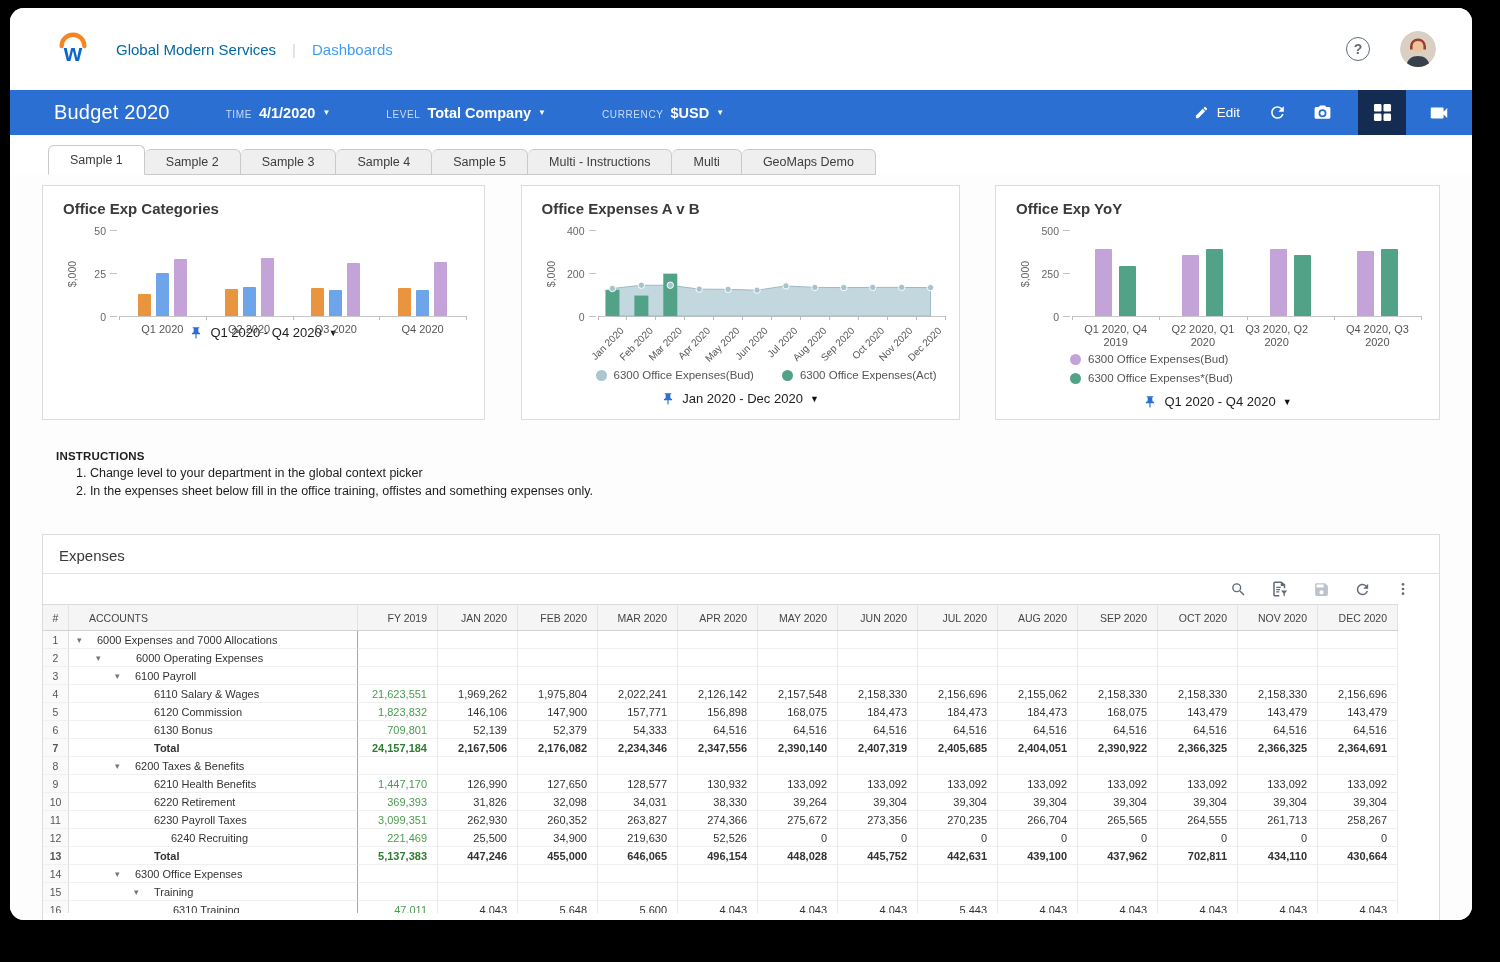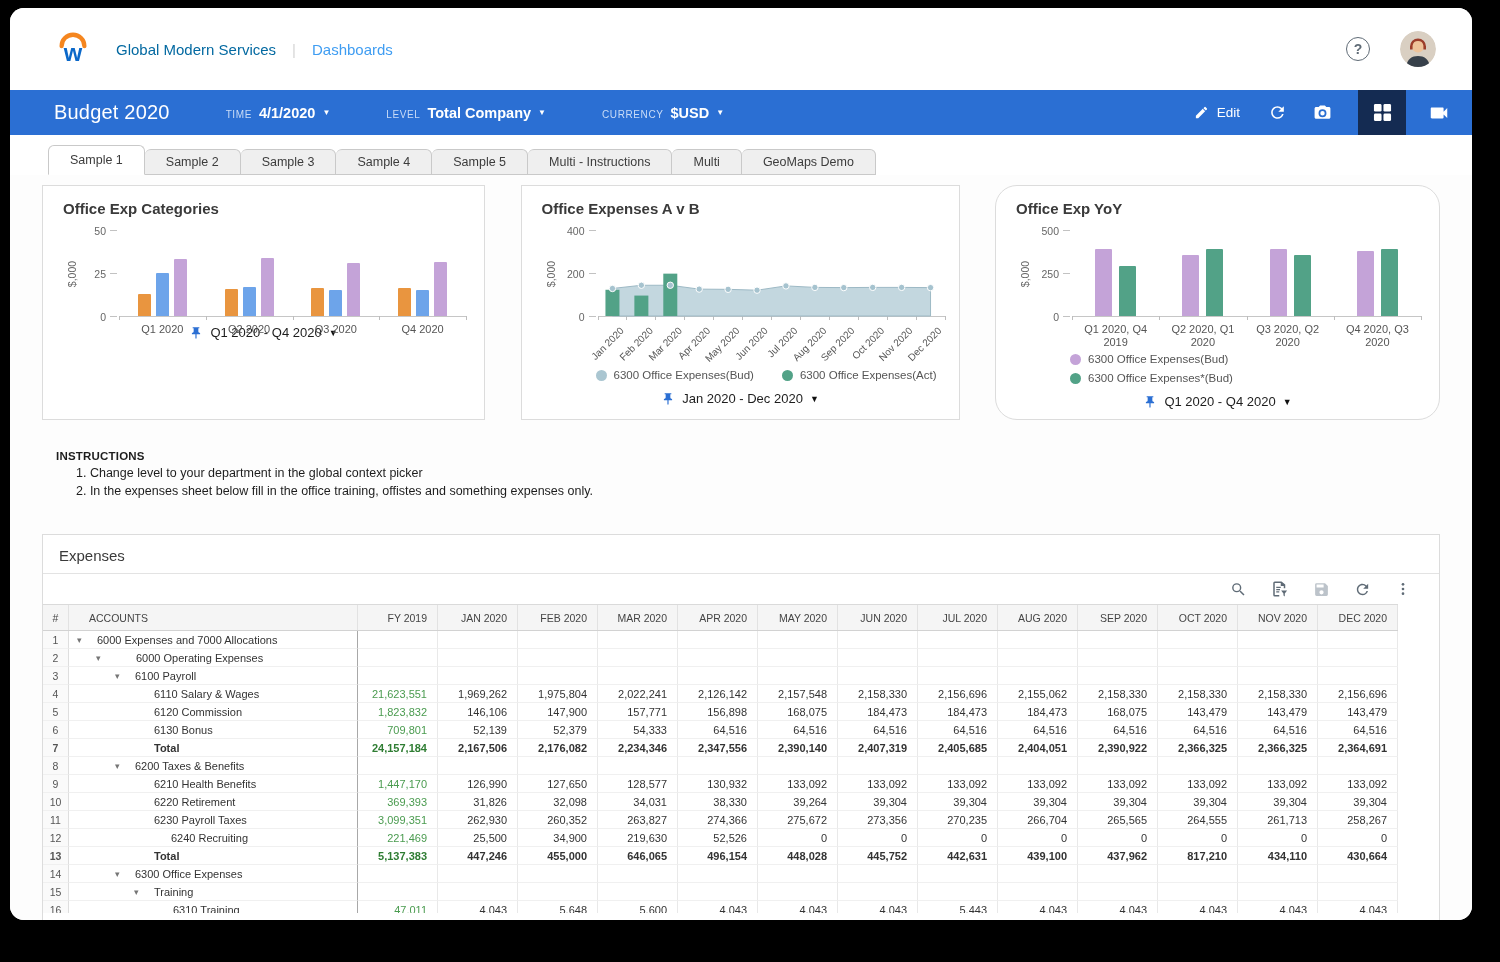--- a/index.html
+++ b/index.html
@@ -32,21 +32,21 @@
   
   .tabs { display:flex; align-items:flex-end; height:30px; margin-top:10px; padding-left:38px; position:relative; z-index:2; }
   .tab { height:26px; padding:0 21px; display:flex; align-items:center; background:#efefef; border:1px solid #c9c9c9; border-left:none; font-size:12.5px; color:#3c3c3c; cursor:pointer; border-radius:6px 6px 0 0; }
   .tab:first-child { border-left:1px solid #c9c9c9; }
   .tab.active { background:#fff; height:30px; border-bottom:1px solid #fff; position:relative; }
 
   
   .content { background:#fdfdfd; padding:10px 32px 0 32px; height:calc(100% - 167px); }
   .charts-row { display:flex; justify-content:space-between; }
   .chart-card { background:#fff; border:1px solid #dcdcdc; height:235px; padding:14px 20px; overflow:hidden; }
-  .cc-1 { width:443px; } .cc-2 { width:439px; } .cc-3 { width:445px;border-radius:22px; }
+  .cc-1 { width:443px; } .cc-2 { width:439px; } .cc-3 { width:445px; }
   .chart-title { font-size:15px; font-weight:600; color:#3a3a3a; margin-bottom:14px; }
   .plot-wrap { display:flex; }
   .y-gutter { width:56px; position:relative; height:86px; flex:none; }
   .y-axis-label { position:absolute; left:-4px; top:50%; transform:translateY(-50%) rotate(-90deg); font-size:10.5px; color:#666; }
   .ytick { position:absolute; right:13px; font-size:10.5px; color:#666; line-height:10px; }
   .ydash { position:absolute; right:2px; width:7px; height:1px; background:#c2c2c2; }
   .plot { position:relative; height:86px; border-bottom:1px solid #c6c6c6; flex:none; }
   .bar { position:absolute; bottom:0; border-radius:1px 1px 0 0; }
   .xtick { position:absolute; top:100%; width:1px; height:4px; background:#bdbdbd; }
   .xlab { position:absolute; top:calc(100% + 7px); text-align:center; font-size:11px; color:#555; line-height:13px; }
@@ -345,21 +345,21 @@
                 <div class="xtick" style="left: 261.75px;"></div>
                 <div class="xtick" style="left: 349px;"></div>
                 <div class="bar" style="left: 23.125px; width: 17px; height: 67.424px; background: rgb(196, 163, 216);"></div>
                 <div class="bar" style="left: 47.125px; width: 17px; height: 49.88px; background: rgb(82, 162, 135);"></div>
                 <div class="xlab" style="left: 0px; width: 87.25px; padding: 0px 6px;">Q1 2020, Q4 2019</div>
                 <div class="bar" style="left: 110.375px; width: 17px; height: 61.06px; background: rgb(196, 163, 216);"></div>
                 <div class="bar" style="left: 134.375px; width: 17px; height: 67.424px; background: rgb(82, 162, 135);"></div>
                 <div class="xlab" style="left: 87.25px; width: 87.25px; padding: 0px 6px;">Q2 2020, Q1 2020</div>
                 <div class="bar" style="left: 197.625px; width: 17px; height: 67.08px; background: rgb(196, 163, 216);"></div>
                 <div class="bar" style="left: 221.625px; width: 17px; height: 61.232px; background: rgb(82, 162, 135);"></div>
-                <div class="xlab" style="left: 172px; width: 87.25px; padding: 0px 6px;">Q3 2020, Q2 2020</div>
+                <div class="xlab" style="left: 161px; width: 87.25px; padding: 0px 6px;">Q3 2020, Q2 2020</div>
                 <div class="bar" style="left: 284.875px; width: 17px; height: 65.36px; background: rgb(196, 163, 216);"></div>
                 <div class="bar" style="left: 308.875px; width: 17px; height: 67.08px; background: rgb(82, 162, 135);"></div>
                 <div class="xlab" style="left: 261.75px; width: 87.25px; padding: 0px 6px;">Q4 2020, Q3 2020</div>
               </div>
             </div>
           </div>
         <div class="legend lg-top-md">
             <div class="legend-item">
               <div class="legend-dot" style="background: rgb(196, 163, 216);"></div>
               <span>6300 Office Expenses(Bud)</span>
@@ -677,21 +677,21 @@
               <div class="tcell cval fy">5,137,383</div>
               <div class="tcell cval">447,246</div>
               <div class="tcell cval">455,000</div>
               <div class="tcell cval">646,065</div>
               <div class="tcell cval">496,154</div>
               <div class="tcell cval">448,028</div>
               <div class="tcell cval">445,752</div>
               <div class="tcell cval">442,631</div>
               <div class="tcell cval">439,100</div>
               <div class="tcell cval">437,962</div>
-              <div class="tcell cval">817,210</div>
+              <div class="tcell cval">702,811</div>
               <div class="tcell cval">434,110</div>
               <div class="tcell cval">430,664</div>
             </div>
             <div class="trow">
               <div class="tcell cnum">14</div>
               <div class="tcell cacct">
                 <span class="caret" style="left: 46px;">▾</span>
                 <span class="acct-label" style="left: 66px;">6300 Office Expenses</span>
               </div>
               <div class="tcell cval fy"></div>

